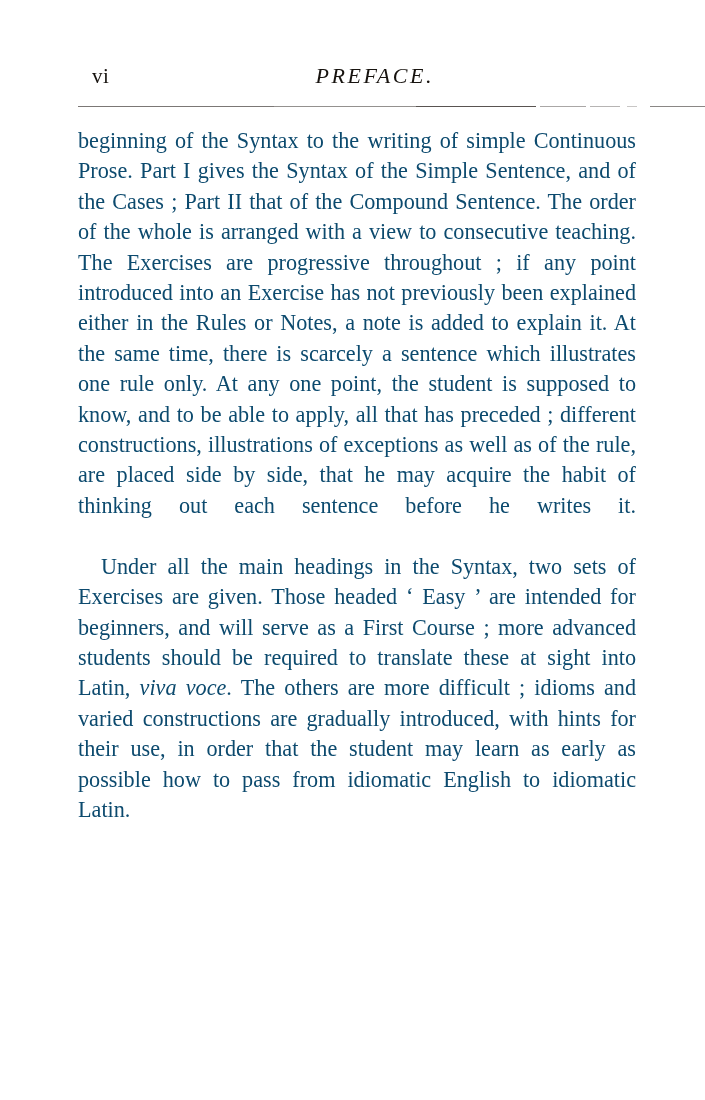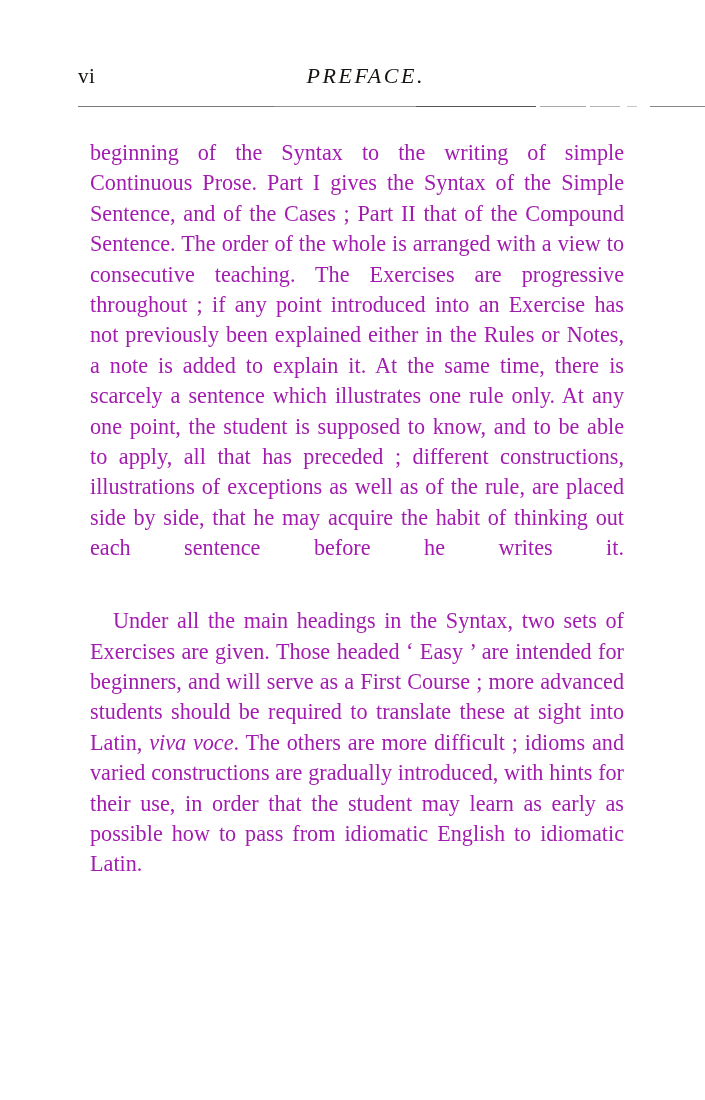--- a/index.html
+++ b/index.html
@@ -29,32 +29,32 @@
   .running-head {
     position: absolute;
     left: 78px;
     top: 62px;
     width: 557px;
     height: 30px;
   }
 
   .folio {
     position: absolute;
-    left: 0;
+    left: 14px;
     top: 0;
     font-size: 21px;
     line-height: 28px;
     letter-spacing: 0.4px;
     color: #17130f;
     white-space: nowrap;
   }
 
   .head-title {
     position: absolute;
-    left: 8px;
+    left: 17px;
     top: 0;
     width: 557px;
     text-align: center;
     font-style: italic;
     font-size: 22px;
     line-height: 28px;
     letter-spacing: 2.6px;
     text-indent: 2.6px;
     color: #17130f;
     white-space: nowrap;
@@ -86,27 +86,27 @@
 
   
   .textblock {
     position: absolute;
     left: 78px;
     top: 126px;
     width: 558px;
   }
 
   .para {
-    margin: 12px;
+    margin: 0;
     font-size: 22.2px;
     line-height: 30.4px;
     text-align: justify;
     text-justify: inter-word;
     word-spacing: 0.2px;
-    color: #a21caf;
+    color: #0c4a6e;
     hyphens: none;
     -webkit-hyphens: none;
   }
 
   .para.indent {
     text-indent: 23px;
   }
 
   
   .para:after {

